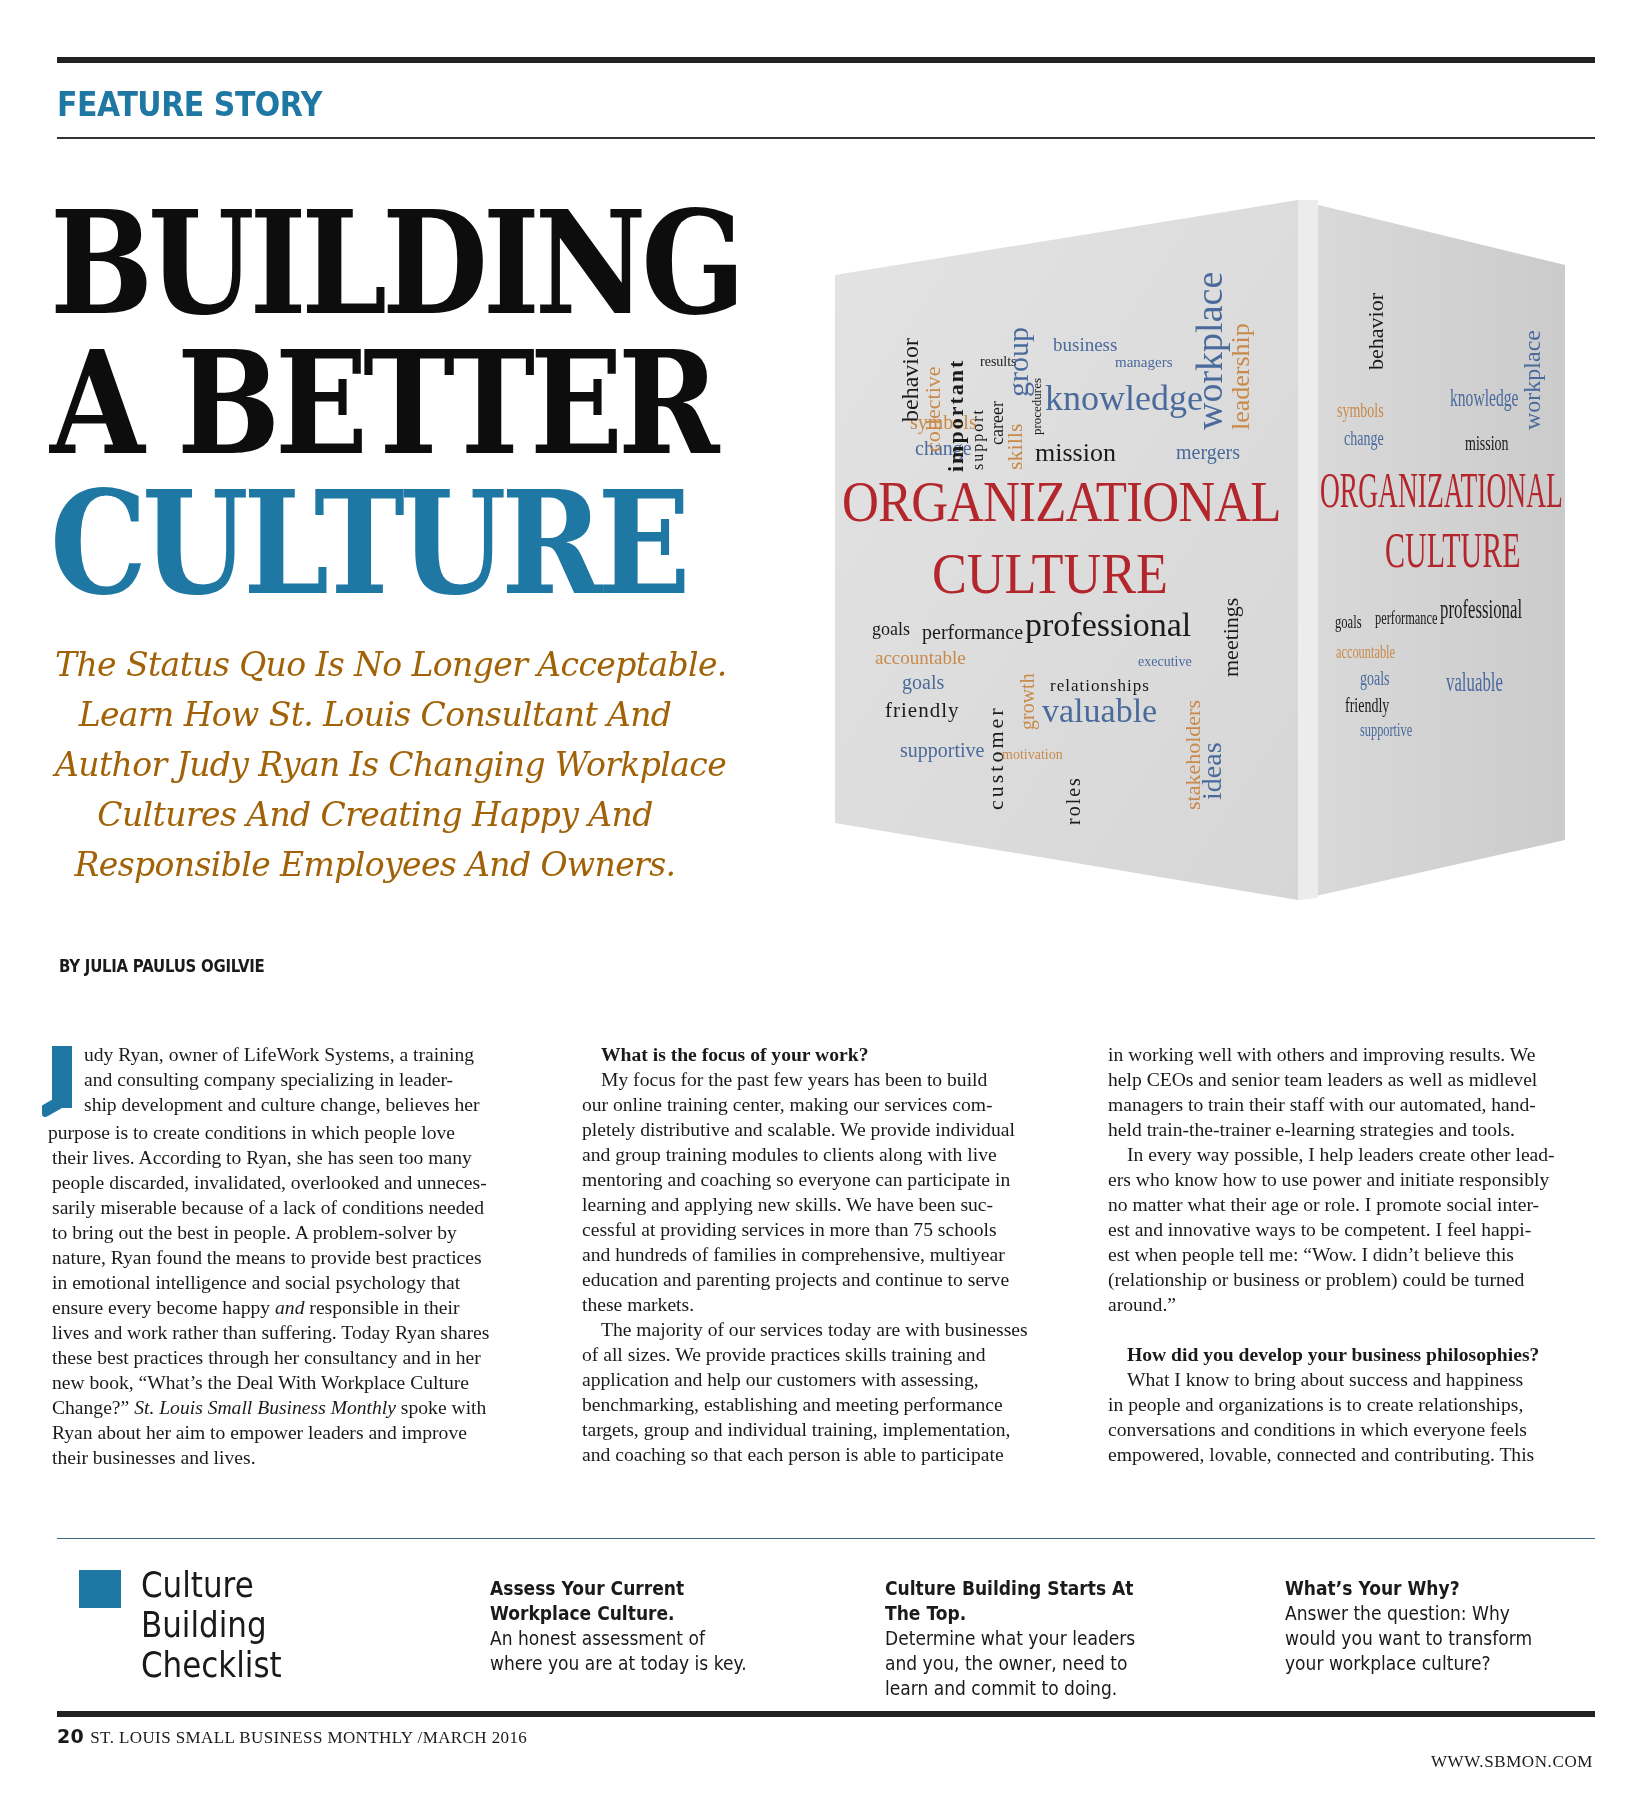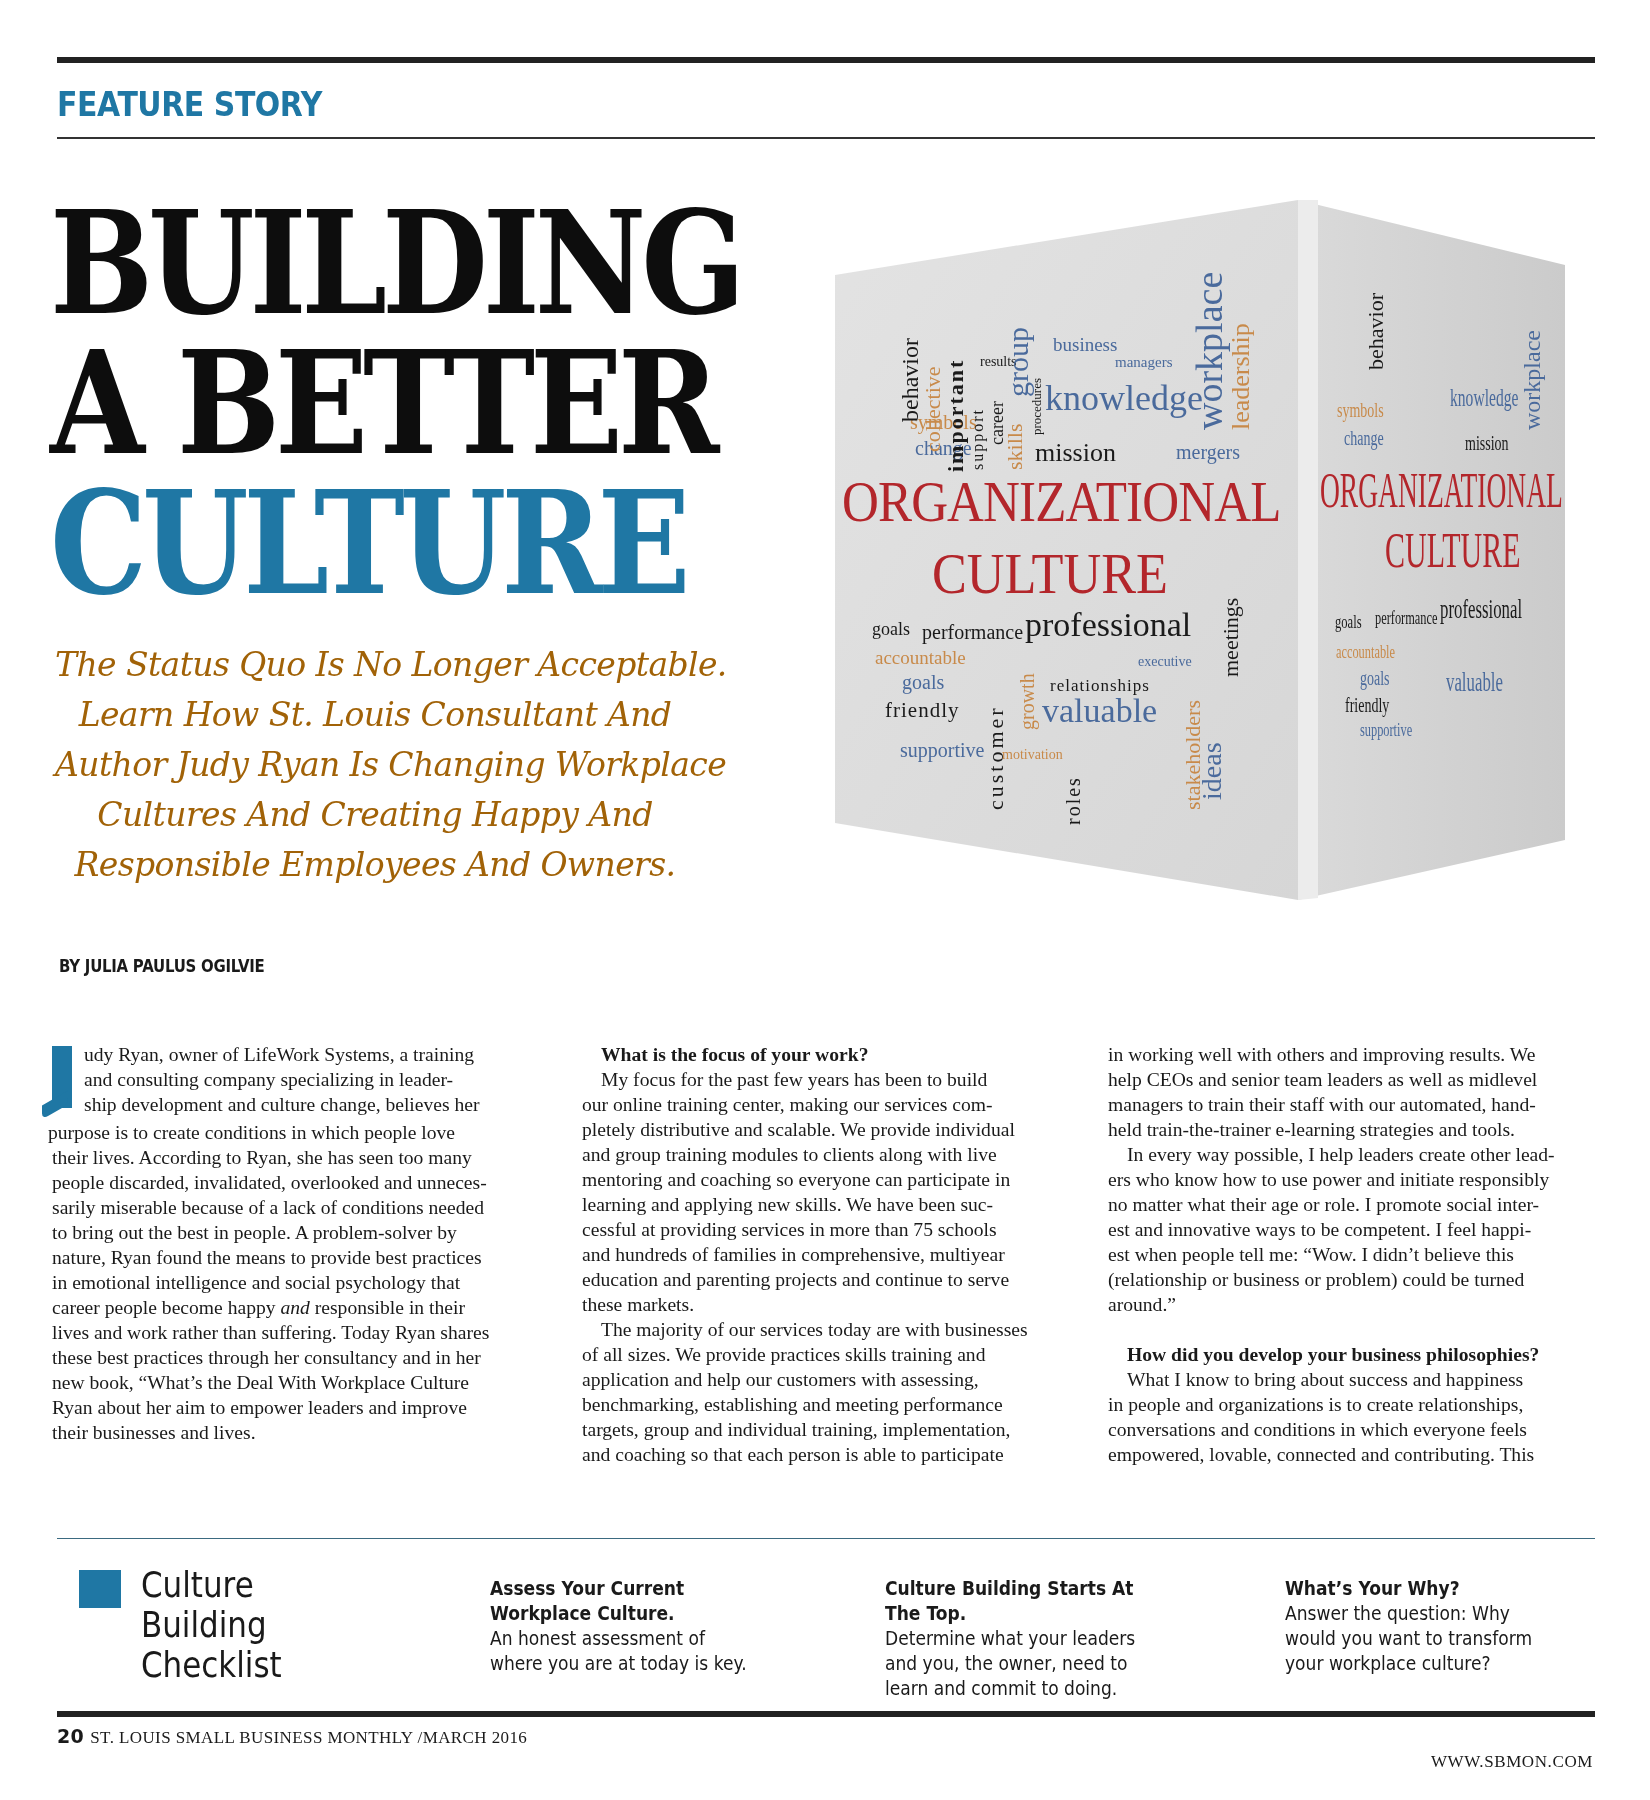--- a/index.html
+++ b/index.html
@@ -155,24 +155,25 @@
   <p>udy Ryan, owner of LifeWork Systems, a training</p>
   <p>and consulting company specializing in leader-</p>
   <p>ship development and culture change, believes her</p>
   <p style="clear:both;margin-left:-4px;">purpose is to create conditions in which people love</p>
   <p>their lives. According to Ryan, she has seen too many</p>
   <p>people discarded, invalidated, overlooked and unneces-</p>
   <p>sarily miserable because of a lack of conditions needed</p>
   <p>to bring out the best in people. A problem-solver by</p>
   <p>nature, Ryan found the means to provide best practices</p>
   <p>in emotional intelligence and social psychology that</p>
-  <p><span>career people become happy </span><em>and</em><span> responsible in their</span></p>
+  <p><span>ensure every become happy </span><em>and</em><span> responsible in their</span></p>
   <p>lives and work rather than suffering. Today Ryan shares</p>
   <p>these best practices through her consultancy and in her</p>
   <p>new book, “What’s the Deal With Workplace Culture</p>
+  <p><span>Change?” </span><em>St. Louis Small Business Monthly</em><span> spoke with</span></p>
   <p>Ryan about her aim to empower leaders and improve</p>
   <p>their businesses and lives.</p>
 </div>
 
 <div class="col" id="col-2">
   <p class="q">What is the focus of your work?</p>
   <p class="ind">My focus for the past few years has been to build</p>
   <p>our online training center, making our services com-</p>
   <p>pletely distributive and scalable. We provide individual</p>
   <p>and group training modules to clients along with live</p>

